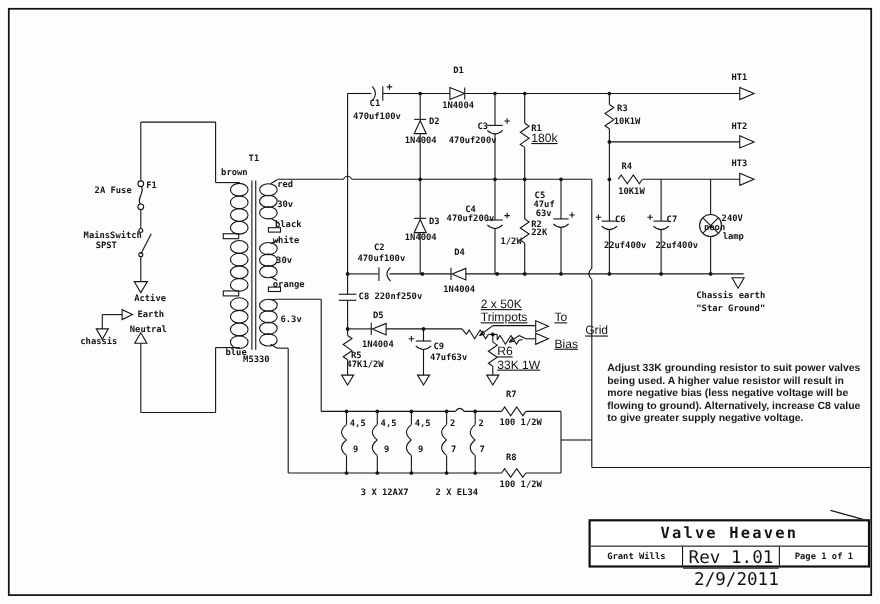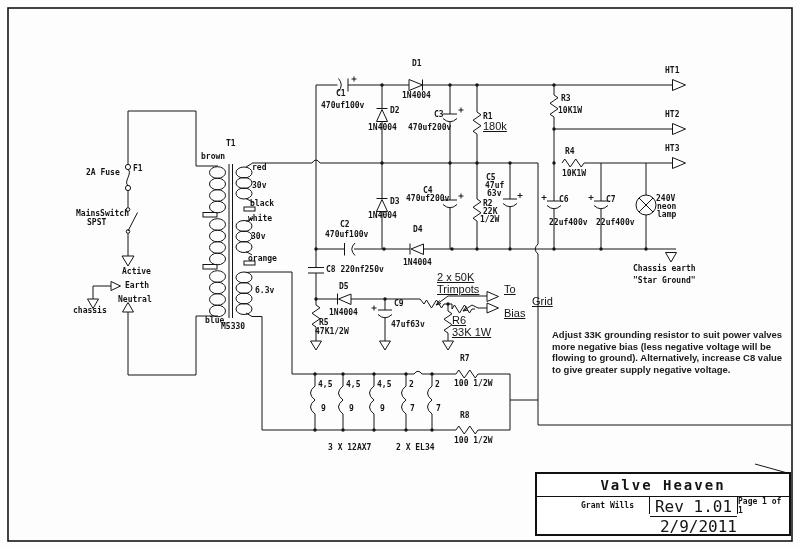--- a/index.html
+++ b/index.html
@@ -3,29 +3,29 @@
 <meta charset="utf-8">
 <style>
   html,body{margin:0;padding:0;background:#fff;}
   #sheet{position:relative;width:800px;height:549px;background:#fdfdfd;overflow:hidden;
          font-family:"DejaVu Sans Mono",monospace;color:#141414;}
   #wires{position:absolute;left:0;top:0;}
   .lbl{position:absolute;font:bold 8px/8.5px "DejaVu Sans Mono",monospace;color:#141414;white-space:nowrap;letter-spacing:0;}
   .s11{font:400 11px/11px "Liberation Sans",sans-serif;text-decoration:underline;}
   #notes{position:absolute;left:552px;top:329px;width:238px;
          font:bold 9.5px/11.6px "Liberation Sans",sans-serif;color:#1a1a1a;}
-  #titleblock{position:absolute;left:535px;top:472px;width:256px;height:64px;
+  #titleblock{position:absolute;left:535px;top:472px;width:256px;height:44px;
               border:2px solid #111;box-sizing:border-box;background:#fff;}
   .tb-row1{height:22px;border-bottom:1.5px solid #111;display:flex;align-items:center;justify-content:center;
            font:bold 14px "DejaVu Sans Mono",monospace;letter-spacing:2px;}
   .tb-row2{height:21px;border-bottom:1.5px solid #111;display:flex;align-items:center;justify-content:center;
            font:bold 14px "DejaVu Sans Mono",monospace;letter-spacing:2px;}
   .tb-row3{height:17px;display:flex;}
   .tb-cell{display:flex;align-items:center;justify-content:center;font:bold 8px "DejaVu Sans Mono",monospace;}
-  .tb-author{width:84px;border-right:1.5px solid #111;box-sizing:border-box;margin-left:29px;}
+  .tb-author{width:84px;border-right:1.5px solid #111;box-sizing:border-box;}
   .tb-mid{width:88px;border-right:1.5px solid #111;box-sizing:border-box;display:flex;flex-direction:column;align-items:flex-end;}
   .tb-mid div{flex:1;display:flex;align-items:center;justify-content:center;}
   .tb-rev{border-bottom:1.5px solid #111;width:100%;box-sizing:border-box;}
   .tb-page{flex:1;}
 </style>
 </head>
 <body>
 
 <div id="sheet">
 
@@ -392,46 +392,46 @@
 <div class="lbl" style="left:368px;top:212px">1N4004</div>
 <div class="lbl" style="left:423px;top:187px">C4</div>
 <div class="lbl" style="left:406px;top:195px">470uf200v</div>
 <div class="lbl" style="left:483px;top:113px">R1</div>
 <div class="lbl s11" style="left:483px;top:121px">180k</div>
 <div class="lbl" style="left:486px;top:174px">C5</div>
 <div class="lbl" style="left:485px;top:182px">47uf</div>
 <div class="lbl" style="left:487px;top:190px">63v</div>
 <div class="lbl" style="left:483px;top:200px">R2</div>
 <div class="lbl" style="left:483px;top:208px">22K</div>
-<div class="lbl" style="left:480px;top:216px">1/2W</div>
+<div class="lbl" style="left:455px;top:216px">1/2W</div>
 <div class="lbl" style="left:561px;top:95px">R3</div>
 <div class="lbl" style="left:558px;top:107px">10K1W</div>
 <div class="lbl" style="left:565px;top:148px">R4</div>
 <div class="lbl" style="left:562px;top:170px">10K1W</div>
 <div class="lbl" style="left:559px;top:196px">C6</div>
 <div class="lbl" style="left:549px;top:219px">22uf400v</div>
 <div class="lbl" style="left:606px;top:196px">C7</div>
 <div class="lbl" style="left:596px;top:219px">22uf400v</div>
 <div class="lbl" style="left:656px;top:195px">240V</div>
-<div class="lbl" style="left:657px;top:203px">neon</div>
+<div class="lbl" style="left:640px;top:203px">neon</div>
 <div class="lbl" style="left:657px;top:211px">lamp</div>
 <div class="lbl" style="left:665px;top:67px">HT1</div>
 <div class="lbl" style="left:665px;top:111px">HT2</div>
 <div class="lbl" style="left:665px;top:145px">HT3</div>
 <div class="lbl" style="left:633px;top:265px">Chassis earth</div>
 <div class="lbl" style="left:633px;top:277px">"Star Ground"</div>
 
 <div class="lbl" style="left:340px;top:221px">C2</div>
 <div class="lbl" style="left:325px;top:231px">470uf100v</div>
 <div class="lbl" style="left:326px;top:266px">C8 220nf250v</div>
 <div class="lbl" style="left:413px;top:226px">D4</div>
 <div class="lbl" style="left:403px;top:259px">1N4004</div>
 <div class="lbl" style="left:339px;top:283px">D5</div>
 <div class="lbl" style="left:329px;top:309px">1N4004</div>
-<div class="lbl" style="left:394px;top:300px">C9</div>
+<div class="lbl" style="left:394px;top:311px">C9</div>
 <div class="lbl" style="left:391px;top:321px">47uf63v</div>
 <div class="lbl" style="left:319px;top:319px">R5</div>
 <div class="lbl" style="left:315px;top:328px">47K1/2W</div>
 <div class="lbl s11" style="left:437px;top:272px">2 x 50K</div>
 <div class="lbl s11" style="left:437px;top:284px">Trimpots</div>
 <div class="lbl s11" style="left:504px;top:284px">To</div>
 <div class="lbl s11" style="left:532px;top:296px">Grid</div>
 <div class="lbl s11" style="left:504px;top:308px">Bias</div>
 <div class="lbl s11" style="left:452px;top:315px">R6</div>
 <div class="lbl s11" style="left:452px;top:327px">33K 1W</div>
@@ -448,20 +448,21 @@
 <div class="lbl" style="left:436px;top:405px">7</div>
 <div class="lbl" style="left:328px;top:444px">3 X 12AX7</div>
 <div class="lbl" style="left:396px;top:444px">2 X EL34</div>
 <div class="lbl" style="left:460px;top:355px">R7</div>
 <div class="lbl" style="left:454px;top:380px">100 1/2W</div>
 <div class="lbl" style="left:460px;top:412px">R8</div>
 <div class="lbl" style="left:454px;top:437px">100 1/2W</div>
 
 <div id="notes">
   <div>Adjust 33K grounding resistor to suit power valves</div>
+  <div>being used. A higher value resistor will result in</div>
   <div>more negative bias (less negative voltage will be</div>
   <div>flowing to ground). Alternatively, increase C8 value</div>
   <div>to give greater supply negative voltage.</div>
 </div>
 
 <div id="titleblock">
   <div class="tb-row1">Valve Heaven</div>
   <div class="tb-row3">
     <div class="tb-cell tb-author">Grant Wills</div>
     <div class="tb-mid">

